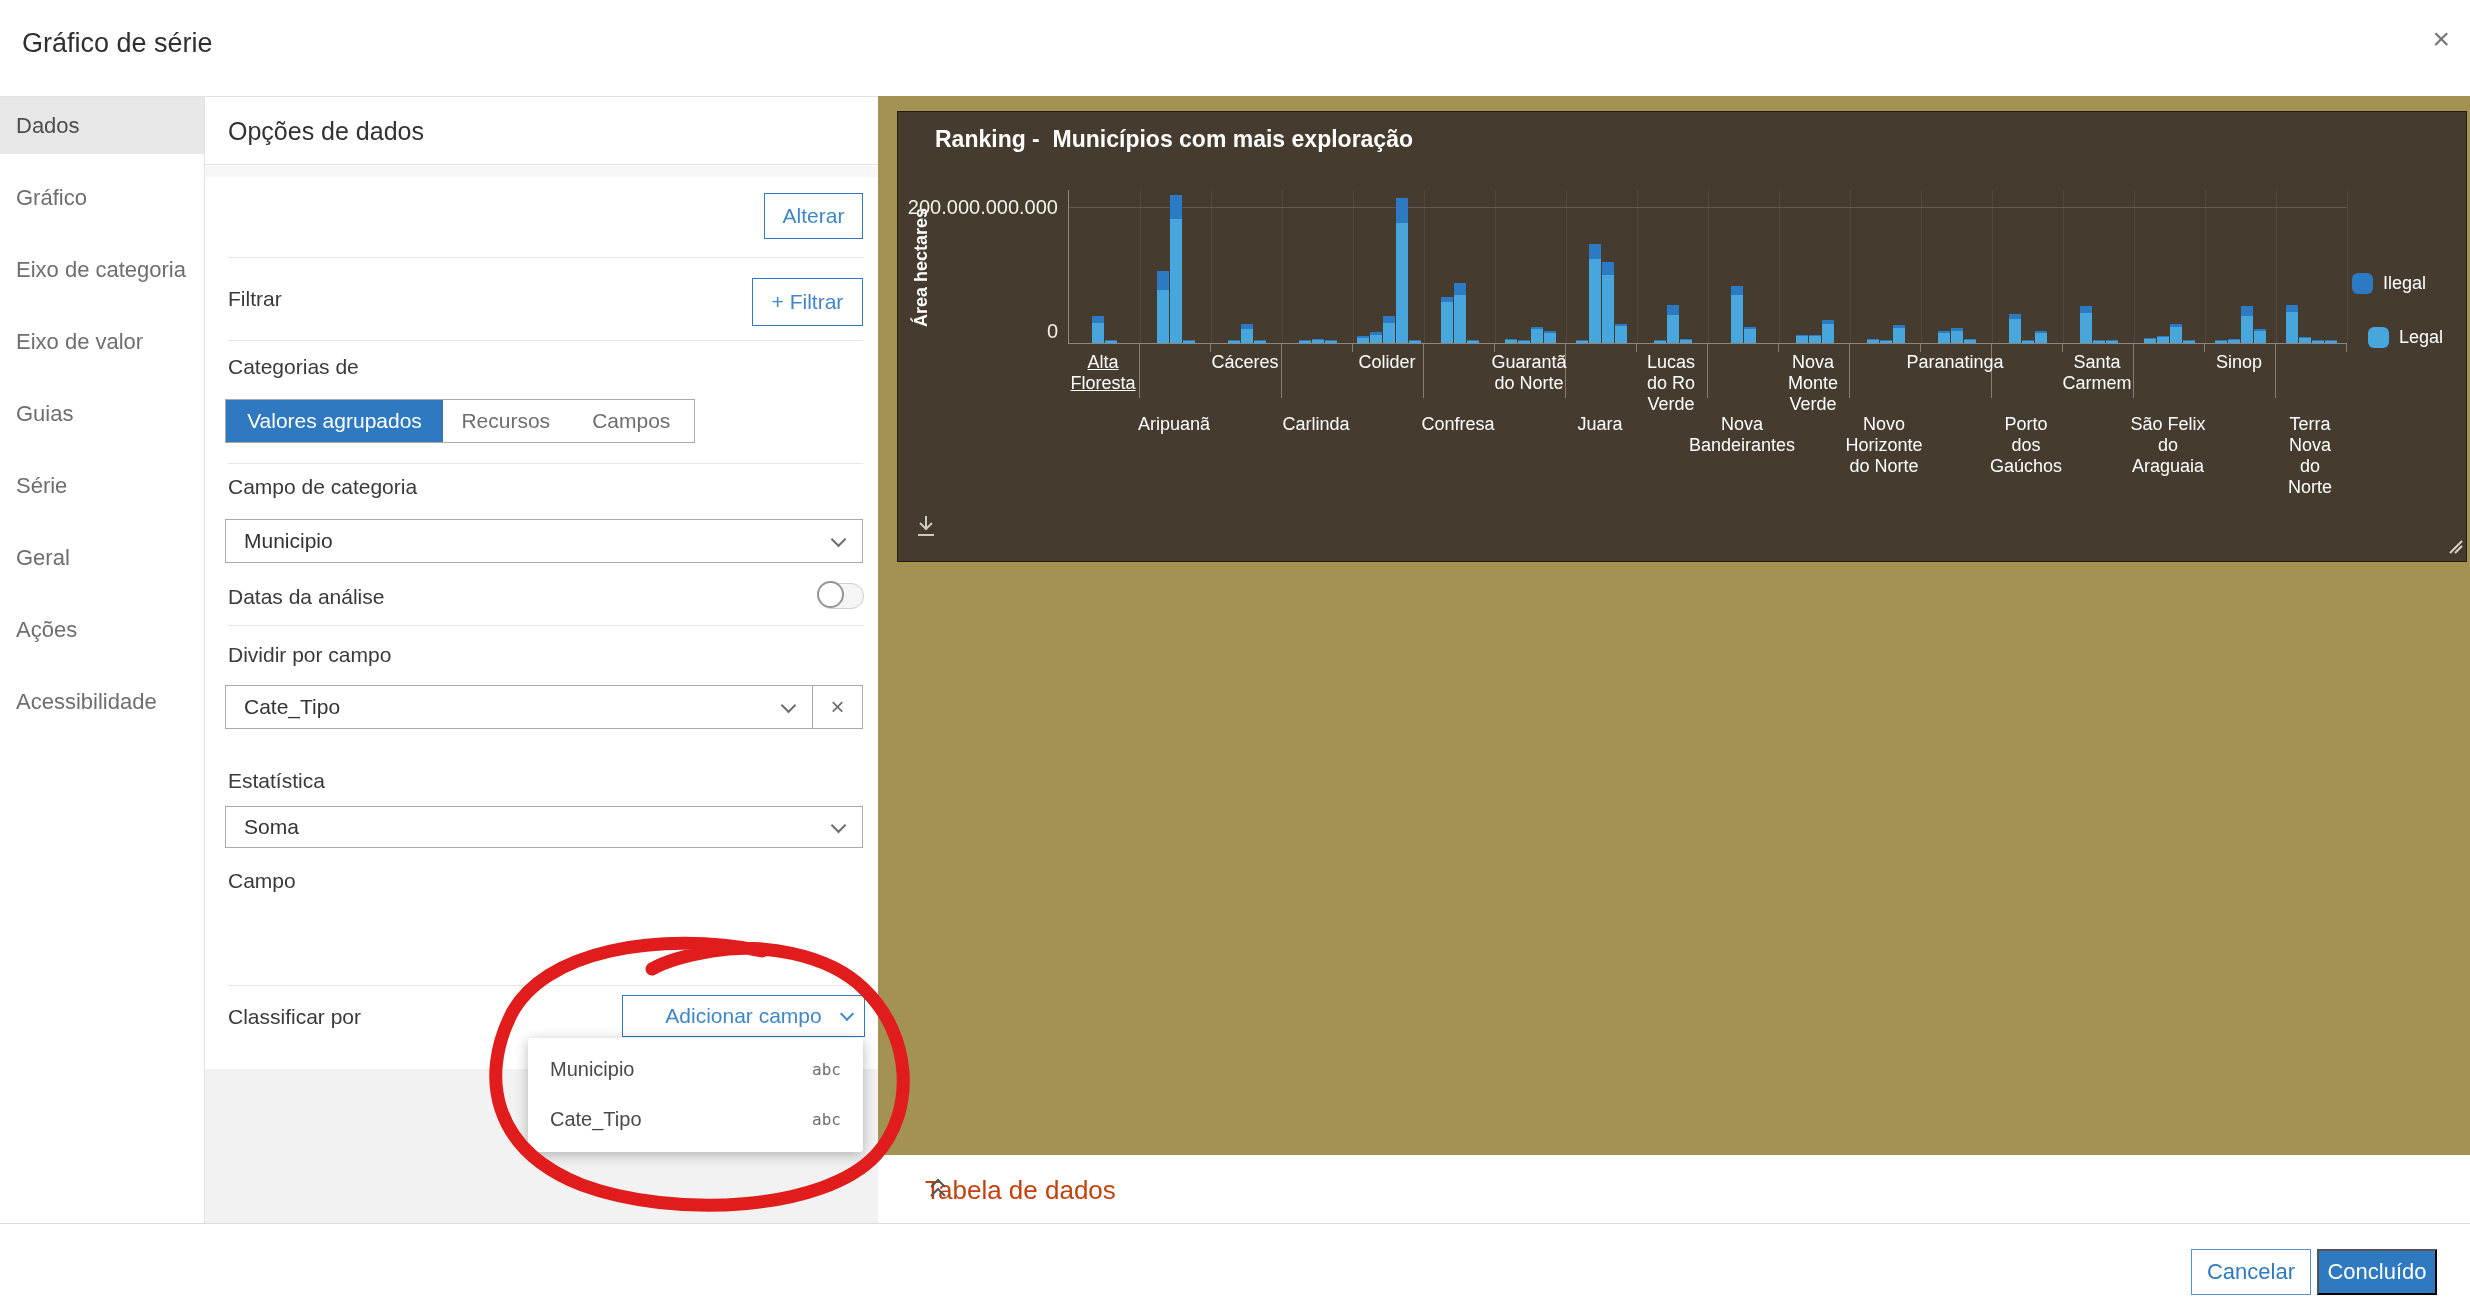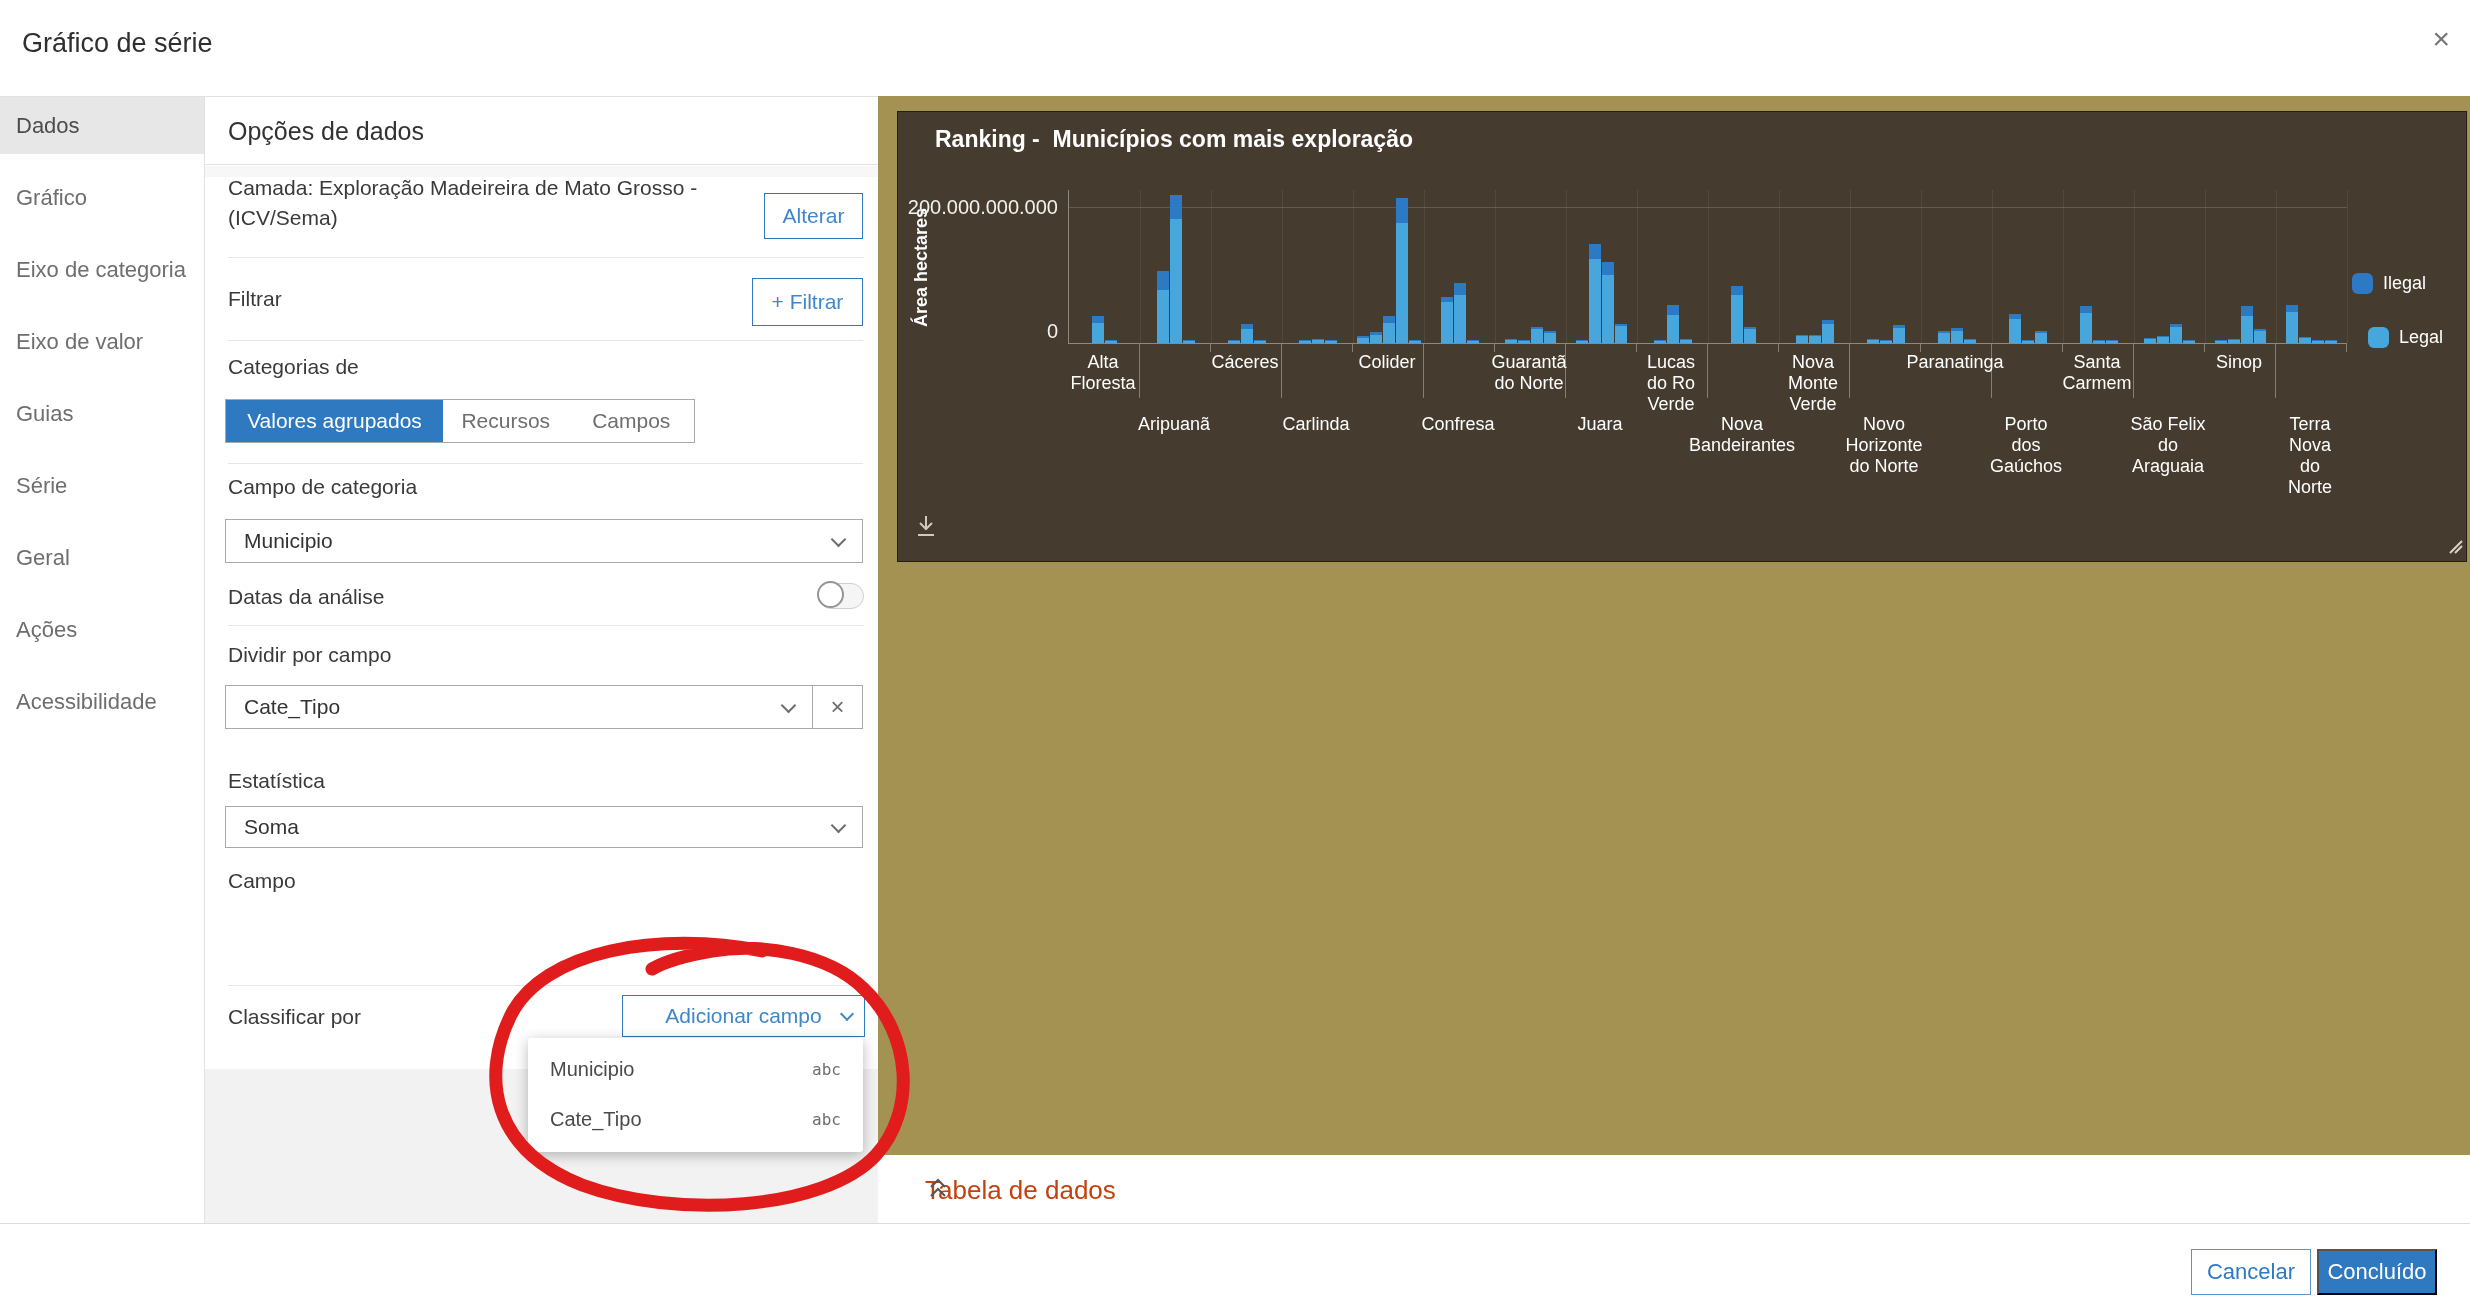--- a/index.html
+++ b/index.html
@@ -95,21 +95,20 @@
   </div>
 
 <div class="gold"></div>
 
 <div class="panel">
   <div class="panel-hdr">
     <span>Opções de dados</span>
   </div>
   <div class="strip"></div>
 
-  <div class="camada">Camada: Exploração Madeireira de Mato Grosso - (ICV/Sema)</div>
   <button class="btn-outline" style="left:559px;top:96px;width:99px;height:46px;">Alterar</button>
   <div class="divider" style="top:160px;"></div>
 
   <div class="lbl" style="left:23px;top:190px;">Filtrar</div>
   <button class="btn-outline" style="left:547px;top:181px;width:111px;height:48px;">+ Filtrar</button>
   <div class="divider" style="top:243px;"></div>
 
   <div class="lbl" style="left:23px;top:258px;">Categorias de</div>
   <div class="seg">
     <div class="seg-btn active">Valores agrupados</div>
@@ -478,21 +477,21 @@
       <div class="tick" style="left: 951px; top: 232px; height: 54px;"></div>
       <div class="tick" style="left: 1022px; top: 232px; height: 8px;"></div>
       <div class="tick" style="left: 1093px; top: 232px; height: 54px;"></div>
       <div class="tick" style="left: 1164px; top: 232px; height: 8px;"></div>
       <div class="tick" style="left: 1235px; top: 232px; height: 54px;"></div>
       <div class="tick" style="left: 1306px; top: 232px; height: 8px;"></div>
       <div class="tick" style="left: 1377px; top: 232px; height: 54px;"></div>
       <div class="tick" style="left: 1448px; top: 232px; height: 8px;"></div>
     </div>
   <div id="cat-labels">
-      <div class="cat-label" style="left: 145px; top: 240px;">Alta
+      <div class="cat-label" style="left: 145px; top: 240px; text-decoration: underline;">Alta
 Floresta</div>
       <div class="cat-label" style="left: 216px; top: 302px;">Aripuanã</div>
       <div class="cat-label" style="left: 287px; top: 240px;">Cáceres</div>
       <div class="cat-label" style="left: 358px; top: 302px;">Carlinda</div>
       <div class="cat-label" style="left: 429px; top: 240px;">Colider</div>
       <div class="cat-label" style="left: 500px; top: 302px;">Confresa</div>
       <div class="cat-label" style="left: 571px; top: 240px;">Guarantã
 do Norte</div>
       <div class="cat-label" style="left: 642px; top: 302px;">Juara</div>
       <div class="cat-label" style="left: 713px; top: 240px;">Lucas

